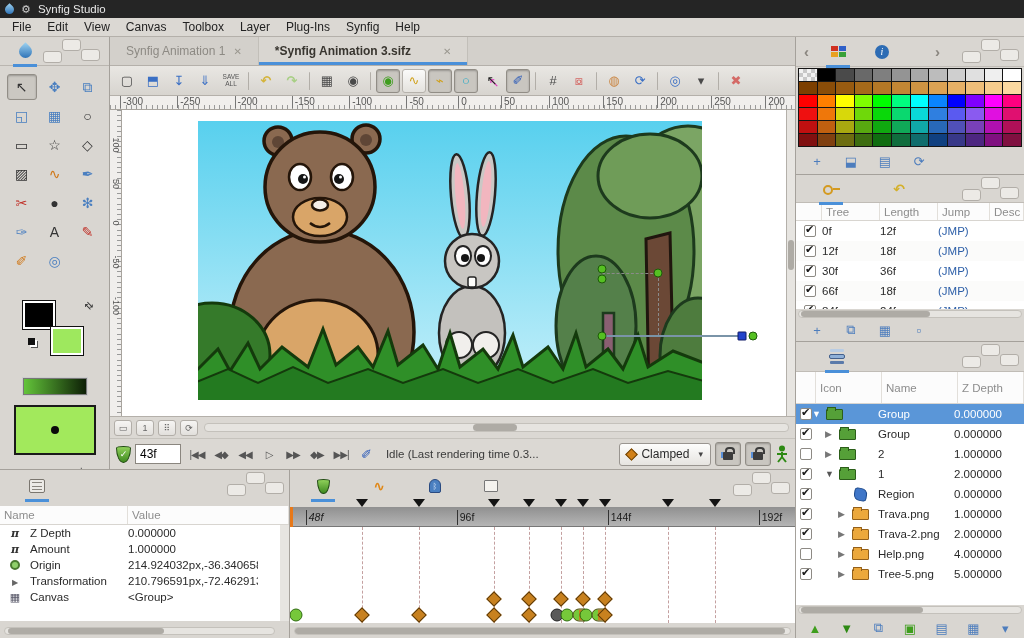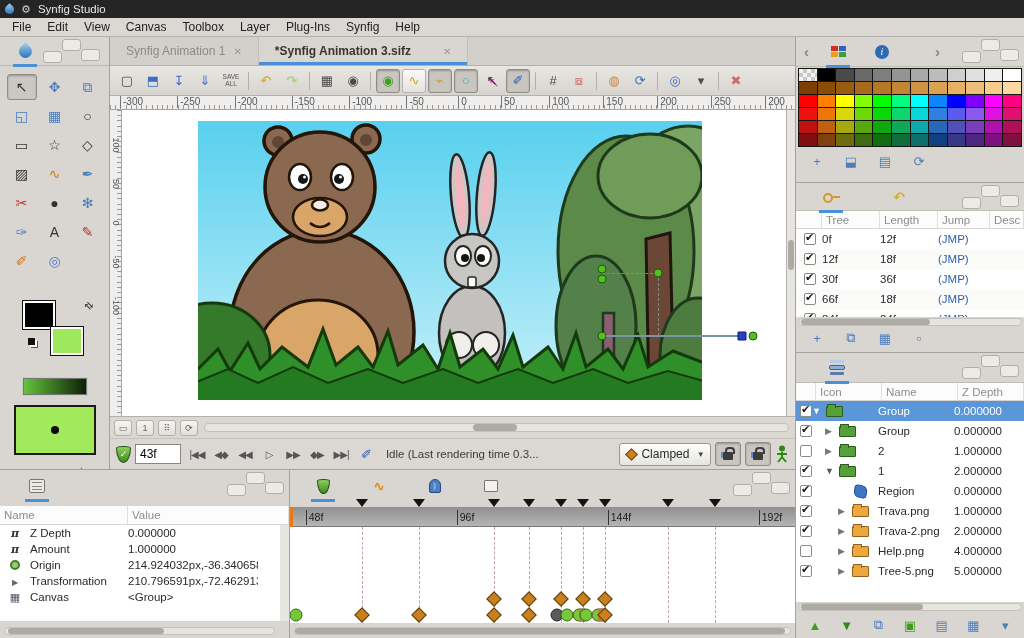--- a/index.html
+++ b/index.html
@@ -650,21 +650,21 @@
         <div class="rp-head">
           <span class="ptab active" style="margin-left:18px;">
               <span class="stackicon"></span>
             </span>
           <span class="grip">
               <i></i>
               <i></i>
               <i></i>
             </span>
         </div>
-        <div class="colhead" style="grid-template-columns:20px 66px 76px 1fr;height:18px;">
+        <div class="colhead" style="grid-template-columns:20px 66px 76px 1fr;height:32px;">
           <span></span>
           <span>Icon</span>
           <span>Name</span>
           <span>Z Depth</span>
         </div>
         <div class="l
 ay-rows lay-rows" style="height:201px;overflow:hidden;background:#fff;">
 
             <div class="layer-row selected">
               <span class="check checked" style="margin-left:4px;"></span>
@@ -871,21 +871,21 @@
           <span class="grip">
               <i></i>
               <i></i>
               <i></i>
             </span>
         </div>
 
         <div class="tt-ruler">
           <span>
             
-          <span class="tt-label" style="left: 15.73px;">48f</span><span class="tt-label" style="left: 166.738px;">96f</span><span class="tt-label" style="left: 317.746px;">144f</span><span class="tt-label" style="left: 468.754px;">192f</span></span>
+          <span class="tt-label" style="left: 15.73px; font-style: italic;">48f</span><span class="tt-label" style="left: 166.738px;">96f</span><span class="tt-label" style="left: 317.746px;">144f</span><span class="tt-label" style="left: 468.754px;">192f</span></span>
           <span>
             
           <span class="kfmark" style="left: 72.358px;"></span><span class="kfmark" style="left: 128.986px;"></span><span class="kfmark" style="left: 204.49px;"></span><span class="kfmark" style="left: 239.096px;"></span><span class="kfmark" style="left: 270.556px;"></span><span class="kfmark" style="left: 292.578px;"></span><span class="kfmark" style="left: 314.6px;"></span><span class="kfmark" style="left: 377.52px;"></span><span class="kfmark" style="left: 424.71px;"></span></span>
           <span class="timecursor" style="left: 0px;"></span>
         </div>
 
         <div class="tt-track">
           <span>
             
           <span class="kfline" style="left: 72.358px;"></span><span class="kfline" style="left: 128.986px;"></span><span class="kfline" style="left: 204.49px;"></span><span class="kfline" style="left: 239.096px;"></span><span class="kfline" style="left: 270.556px;"></span><span class="kfline" style="left: 292.578px;"></span><span class="kfline" style="left: 314.6px;"></span><span class="kfline" style="left: 377.52px;"></span><span class="kfline" style="left: 424.71px;"></span></span>

